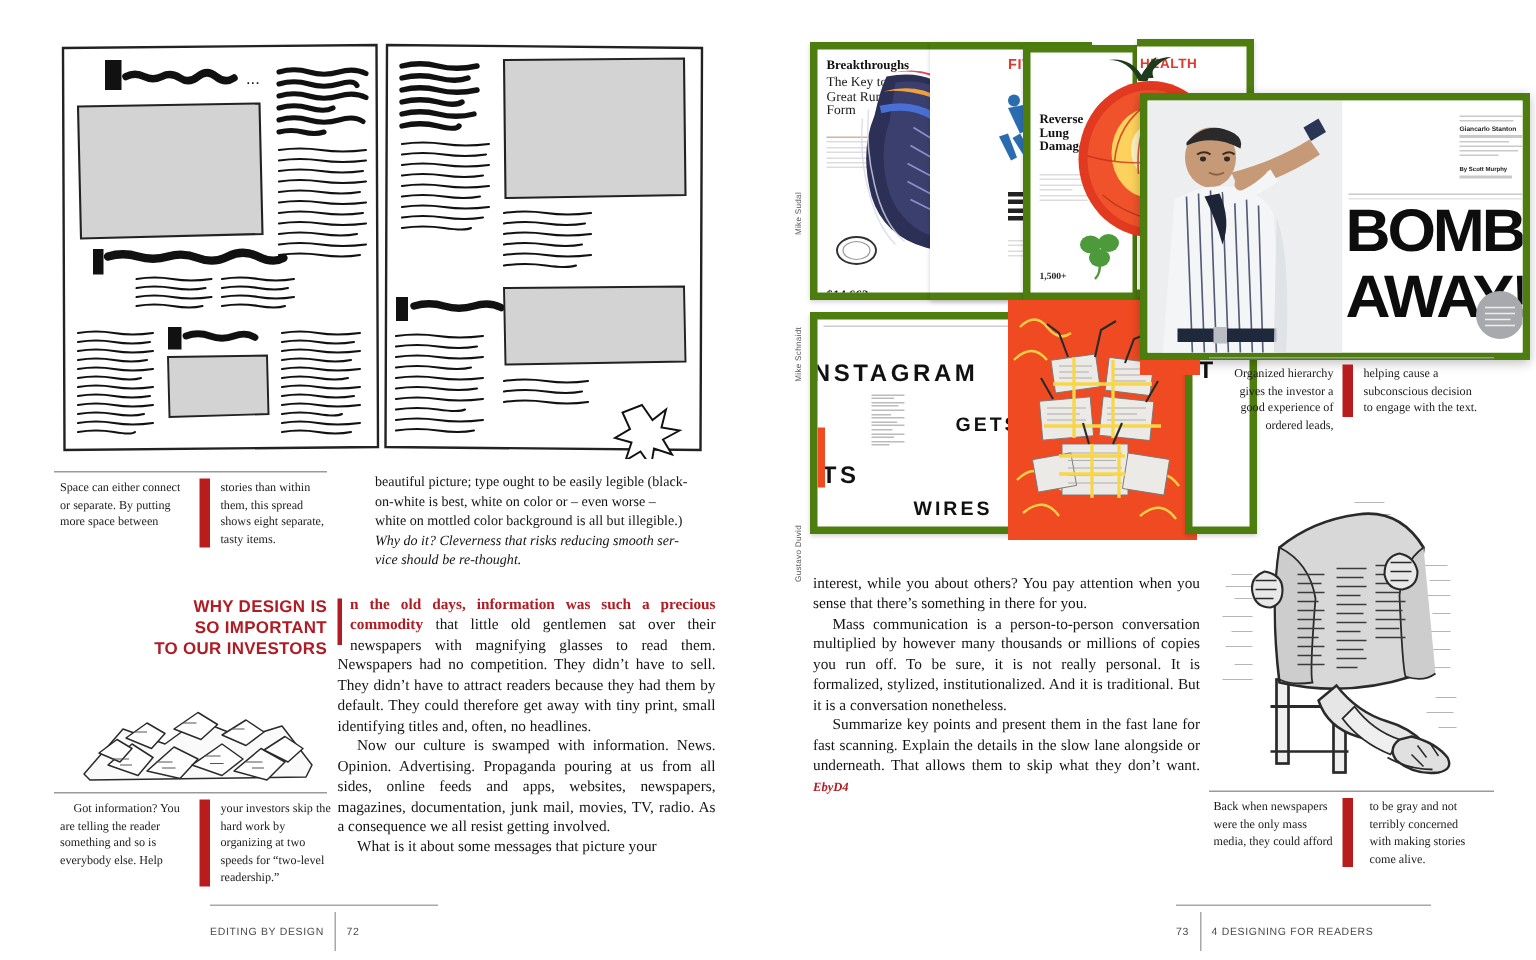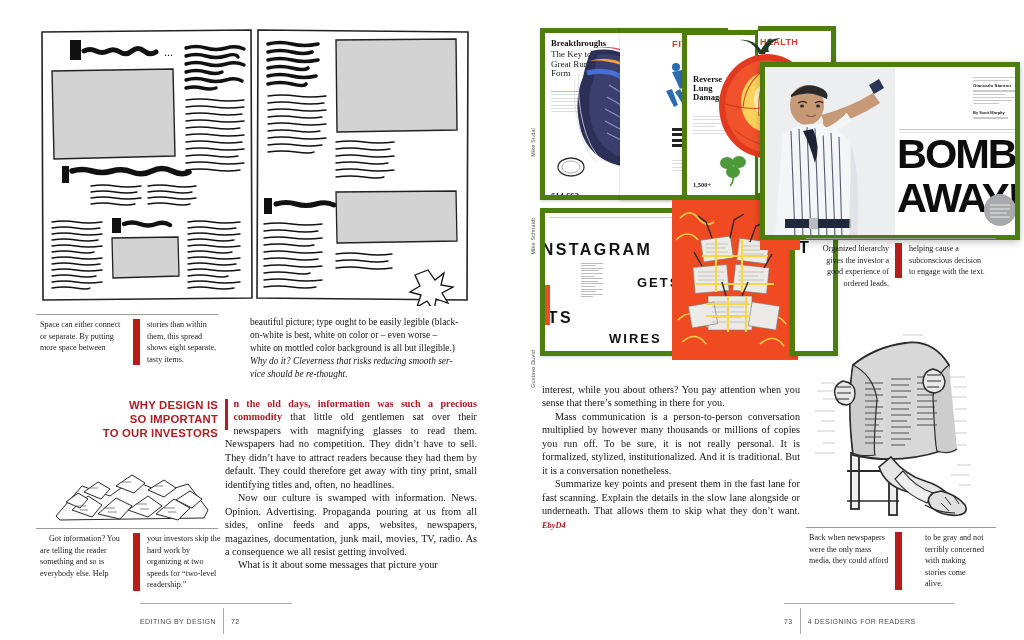--- a/index.html
+++ b/index.html
@@ -602,21 +602,21 @@
         <path d="M134 166 q16 4 24 14 q4 8 -6 10 q-16 2 -28 -8 q-6 -8 2 -14 Z" fill="#e0e0e0" stroke="#2a2a2a" stroke-width="1.6"></path>
         <g stroke="#2a2a2a" stroke-width="1" fill="none">
           <path d="M138 172 l6 8 M146 170 l6 9 M134 178 l8 8"></path>
         </g>
         <path d="M118 180 q14 8 30 8" stroke="#2a2a2a" stroke-width="1.2" fill="none"></path>
       </svg>
     </div>
 
     <div class="abs cap-rule" style="left:294px; top:527px; width:190px;"></div>
     <div class="abs caption-block" style="left:297px; top:532px; width:82px;">Back when newspapers were the only mass media, they could afford</div>
-    <div class="abs caption-block cap-divider" style="left:383px; top:532px; width:90px; padding-left:23px;">to be gray and not terribly concerned with making stories come alive.</div>
+    <div class="abs caption-block cap-divider" style="left:383px; top:532px; width:90px; padding-left:11px;">to be gray and not terribly concerned with making stories come alive.</div>
 
     <div id="right-folio">
       <div class="rule-top"></div>
       <span class="folio">73</span>
       <span class="vline"></span>
       <span class="folio">4 DESIGNING FOR READERS</span>
     </div>
   </div>
 
 </div>

